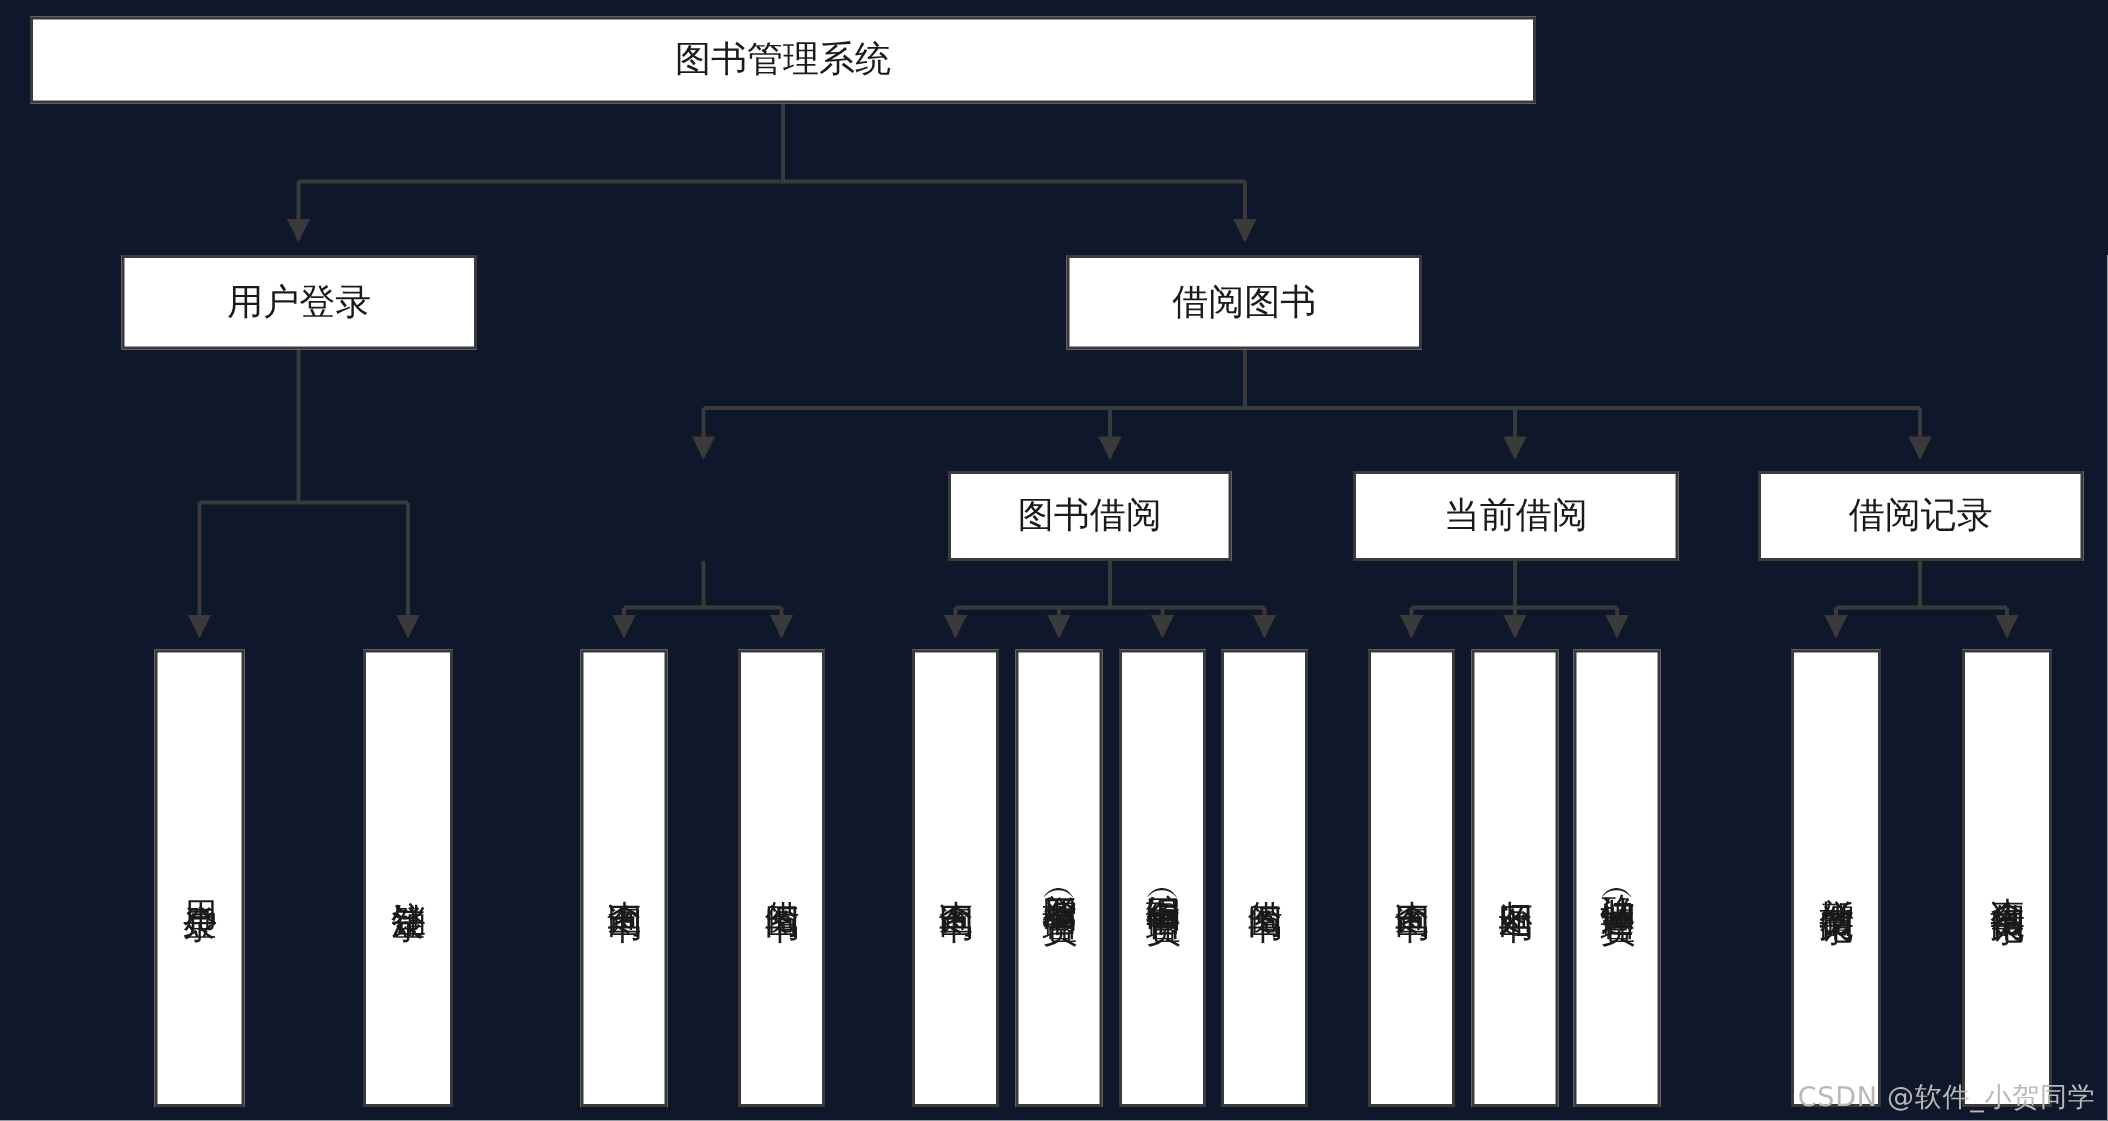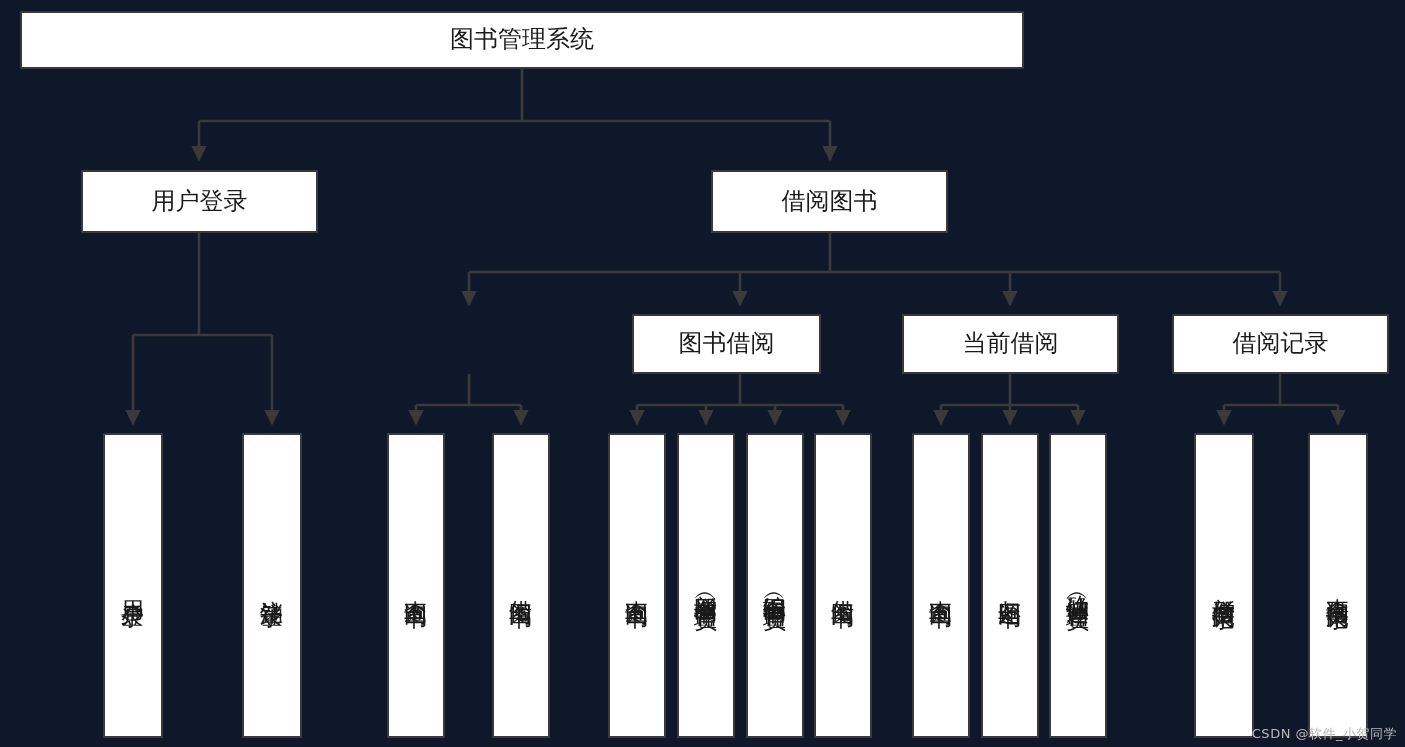--- a/index.html
+++ b/index.html
@@ -52,21 +52,21 @@
     justify-content: center;
   }
   .node-label {
     display: block;
     white-space: pre-line;
   }
   #watermark {
     position: absolute;
     right: 8px;
     bottom: 4px;
-    font-size: 13px;
+    font-size: 18px;
     color: #b8b8b8;
     letter-spacing: 0.5px;
     white-space: nowrap;
     user-select: none;
   }
 </style>
 </head>
 <body>
 
 <div id="canvas">

